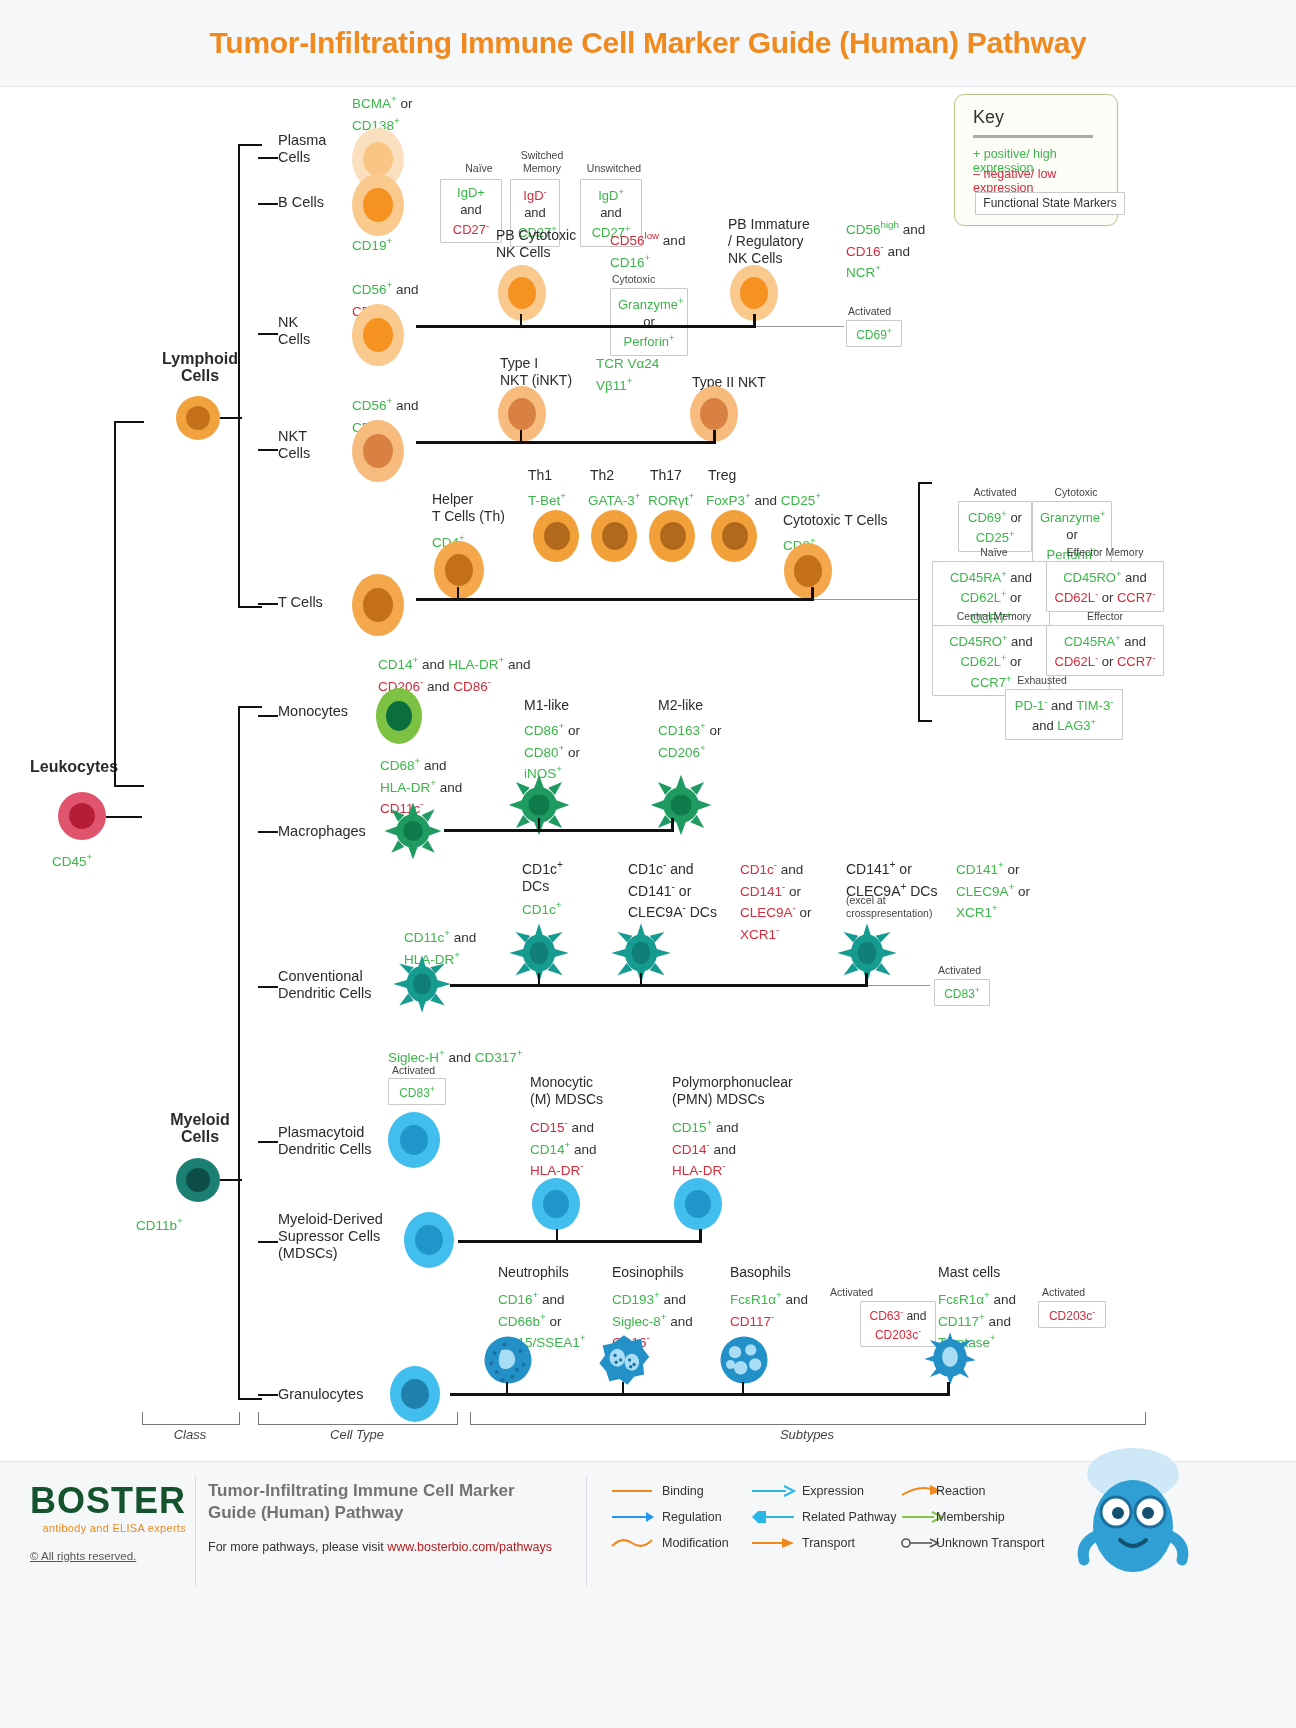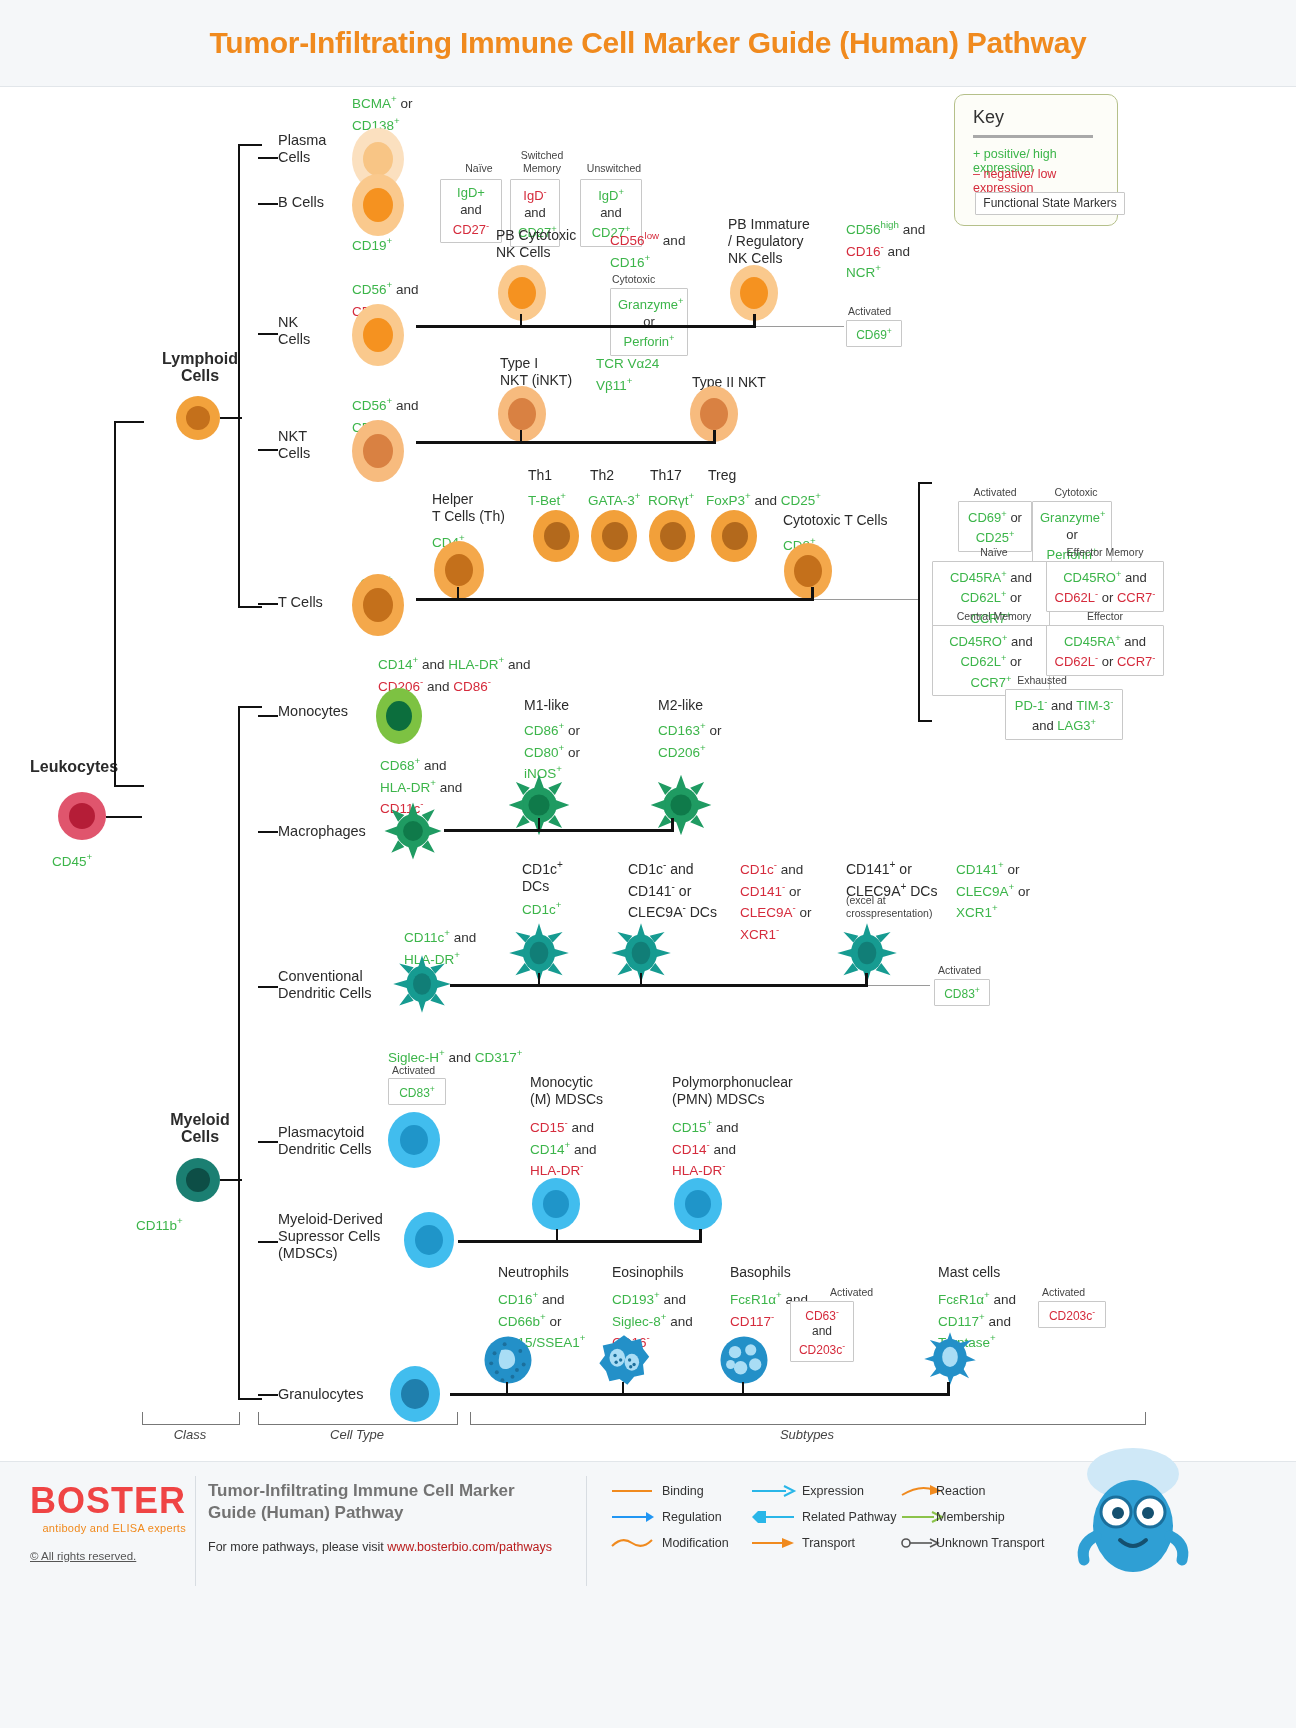--- a/index.html
+++ b/index.html
@@ -45,21 +45,21 @@
   .keybox{
     position:absolute;border:1px solid #b5c08a;border-radius:10px;
     background:#fdfdf8;box-sizing:border-box;
   }
   .keyttl{font-size:18px;color:#333;}
   .keyrule{height:3px;background:#a9a9a9;}
   .footer{
     position:absolute;left:0;top:1461px;width:1296px;height:267px;
     background:#f5f7f9;border-top:1px solid #e2e6ea;
   }
-  .bst{font-size:36px;font-weight:bold;color:#ef4444;letter-spacing:1px;}
+  .bst{font-size:36px;font-weight:bold;color:#14532d;letter-spacing:1px;}
   .bsts{font-size:11px;color:#f08a1e;letter-spacing:.3px;}
   .rights{font-size:11.5px;color:#555;text-decoration:underline;}
   .ftitle{font-size:17px;color:#737373;line-height:22px;font-weight:bold;}
   .fsub{font-size:12.5px;color:#333;}
   .lgd{font-size:12.5px;color:#333;}
   svg{display:block;overflow:visible;}
 </style>
 </head>
 <body>
 
@@ -542,21 +542,21 @@
     <span class="g">CD193</span><span class="sup g">+</span><span class="k"> and</span><br>
     <span class="g">Siglec-8</span><span class="sup g">+</span><span class="k"> and</span><br>
     <span class="r">CD16</span><span class="sup r">-</span>
   </div>
   <div class="a sublabel" style="left:730px;top:1178px;">Basophils</div>
   <div class="a mk" style="left:730px;top:1200px;">
     <span class="g">FcεR1α</span><span class="sup g">+</span><span class="k"> and</span><br>
     <span class="r">CD117</span><span class="sup r">-</span>
   </div>
   <div class="a tiny" style="left:830px;top:1200px;">Activated</div>
-  <div class="a boxs" style="left:790px;top:1215px;width:64px;">
+  <div class="a boxs" style="left:860px;top:1215px;width:76px;">
     <span class="r">CD63</span><span class="sup r">-</span><span class="k"> and</span><br>
     <span class="r">CD203c</span><span class="sup r">-</span>
   </div>
   <div class="a sublabel" style="left:938px;top:1178px;">Mast cells</div>
   <div class="a mk" style="left:938px;top:1200px;">
     <span class="g">FcεR1α</span><span class="sup g">+</span><span class="k"> and</span><br>
     <span class="g">CD117</span><span class="sup g">+</span><span class="k"> and</span><br>
     <span class="g">Tryptase</span><span class="sup g">+</span>
   </div>
   <div class="a tiny" style="left:1042px;top:1200px;">Activated</div>

